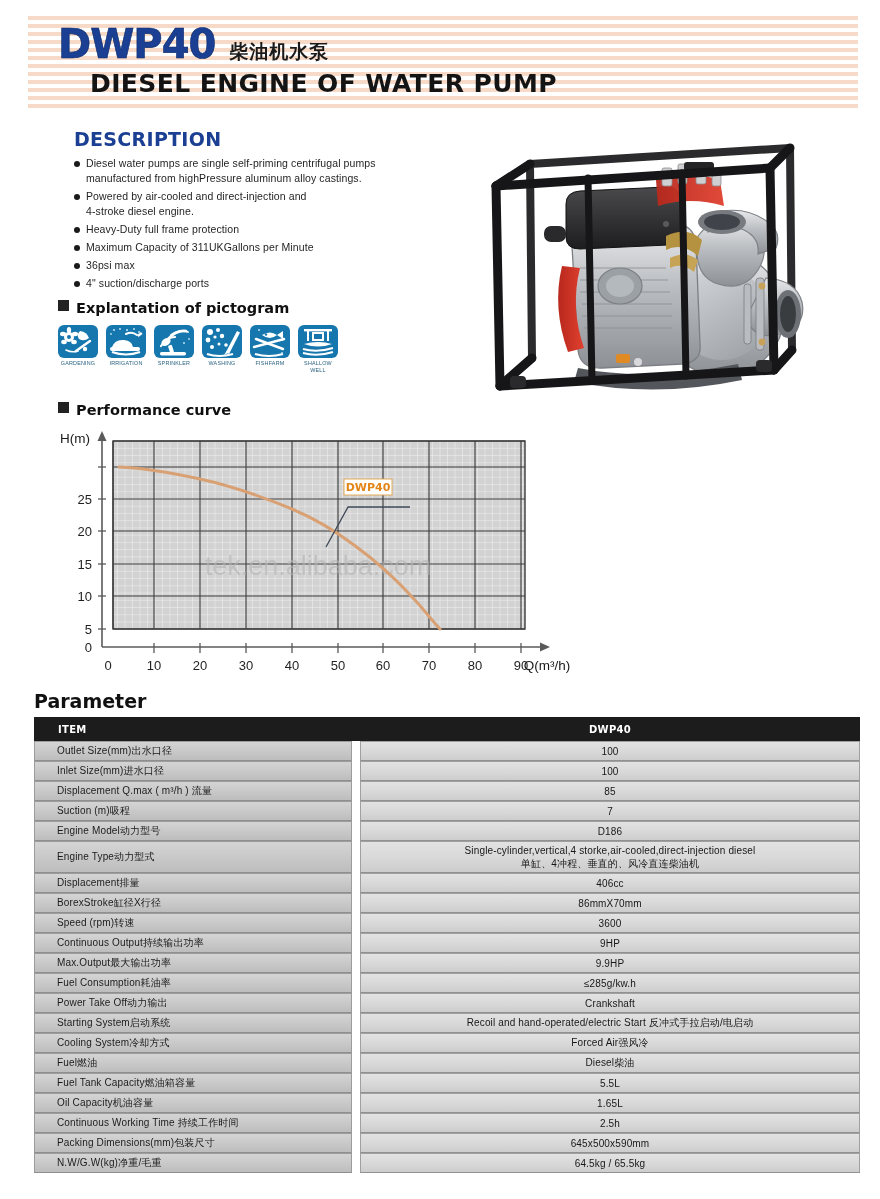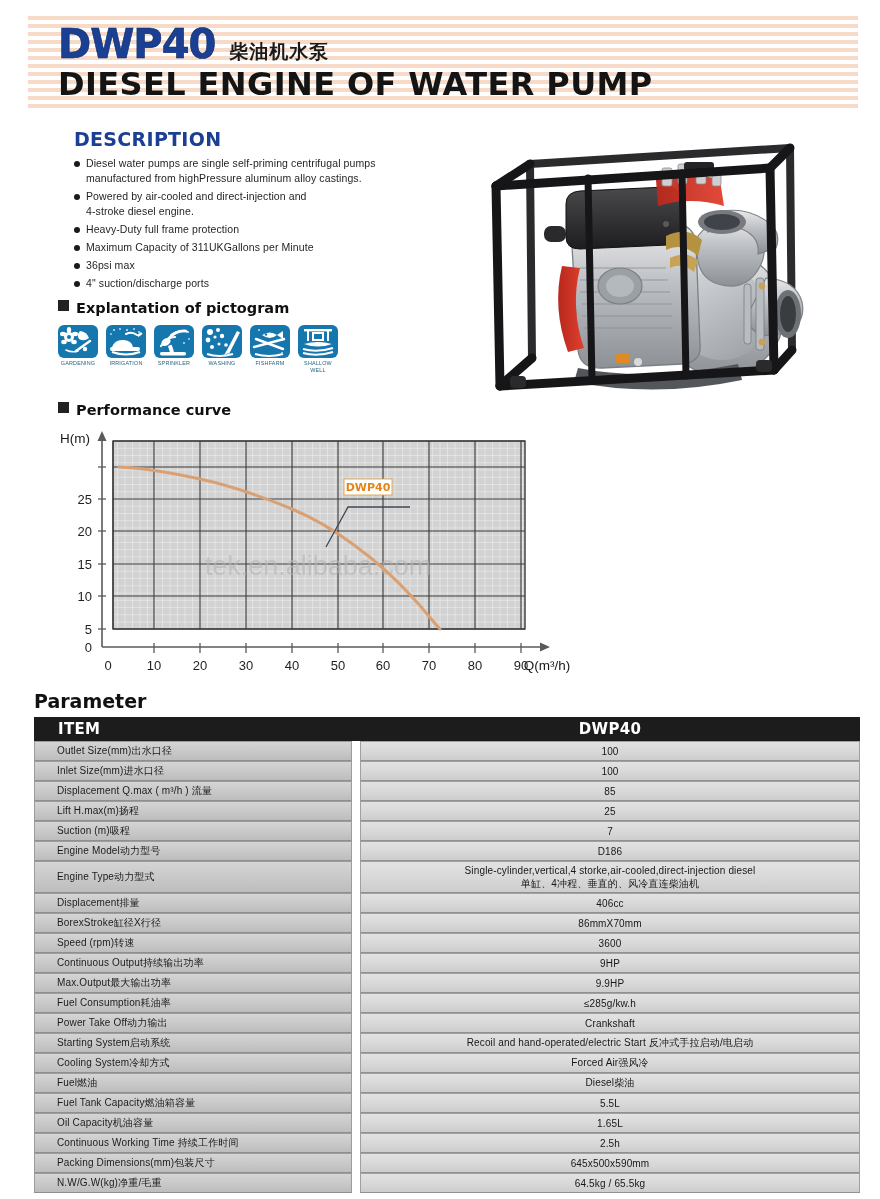--- a/index.html
+++ b/index.html
@@ -56,27 +56,28 @@
     line-height: 44px;
   }
   #model-name-cn {
     font-size: 19px;
     font-weight: bold;
     color: #1a1a1a;
     letter-spacing: 1px;
     line-height: 44px;
   }
   #subtitle {
-    font-size: 32px;
+    font-size: 25px;
     font-weight: bold;
     color: #141414;
     letter-spacing: 0.4px;
     font-family: "DejaVu Sans", sans-serif;
     margin-top: 3px;
     line-height: 30px;
+    margin-left: 32px;
   }
 
   
   #content {
     position: relative;
     width: 880px;
   }
 
   
   #description-block {
@@ -209,21 +210,21 @@
     width: 826px;
     table-layout: fixed;
   }
   #spec-table col.c-item { width: 318px; }
   #spec-table col.c-gap  { width: 8px; }
   #spec-table col.c-val  { width: 500px; }
 
   #spec-table th {
     background: #1c1c1c;
     color: #ffffff;
-    font-size: 15px;
+    font-size: 10px;
     font-weight: bold;
     height: 24px;
     font-family: "DejaVu Sans", sans-serif;
     letter-spacing: 0.3px;
   }
   th.th-item { text-align: left; padding-left: 24px; }
   th.th-val  { text-align: center; }
   td.gapcell { background: #ffffff; border: none; padding: 0; }
 
   #spec-table td.item-cell {
@@ -664,25 +665,20 @@
             <td class="item-cell">Inlet Size(mm)进水口径</td>
             <td class="gapcell"></td>
             <td class="val-cell">100</td>
           </tr>
           <tr>
             <td class="item-cell">Displacement Q.max ( m³/h ) 流量</td>
             <td class="gapcell"></td>
             <td class="val-cell">85</td>
           </tr>
           <tr>
-            <td class="item-cell">Lift H.max(m)扬程</td>
-            <td class="gapcell"></td>
-            <td class="val-cell">25</td>
-          </tr>
-          <tr>
             <td class="item-cell">Suction (m)吸程</td>
             <td class="gapcell"></td>
             <td class="val-cell">7</td>
           </tr>
           <tr>
             <td class="item-cell">Engine Model动力型号</td>
             <td class="gapcell"></td>
             <td class="val-cell">D186</td>
           </tr>
           <tr>

